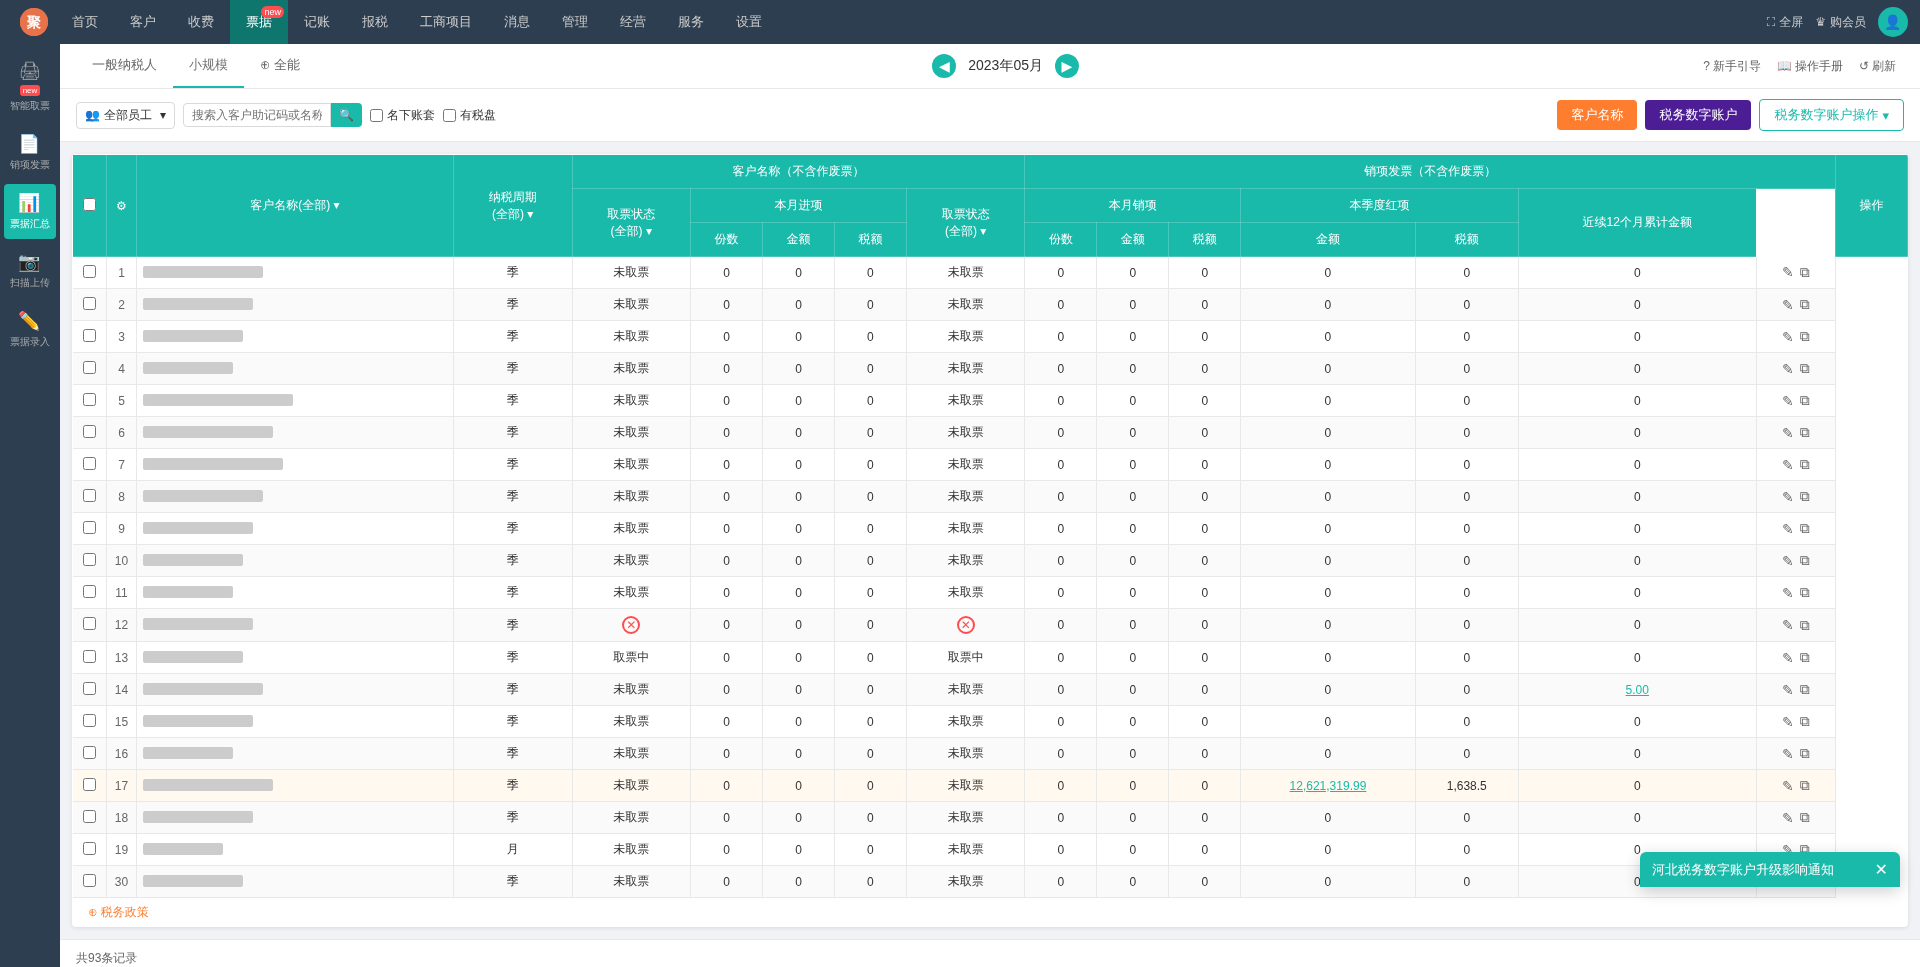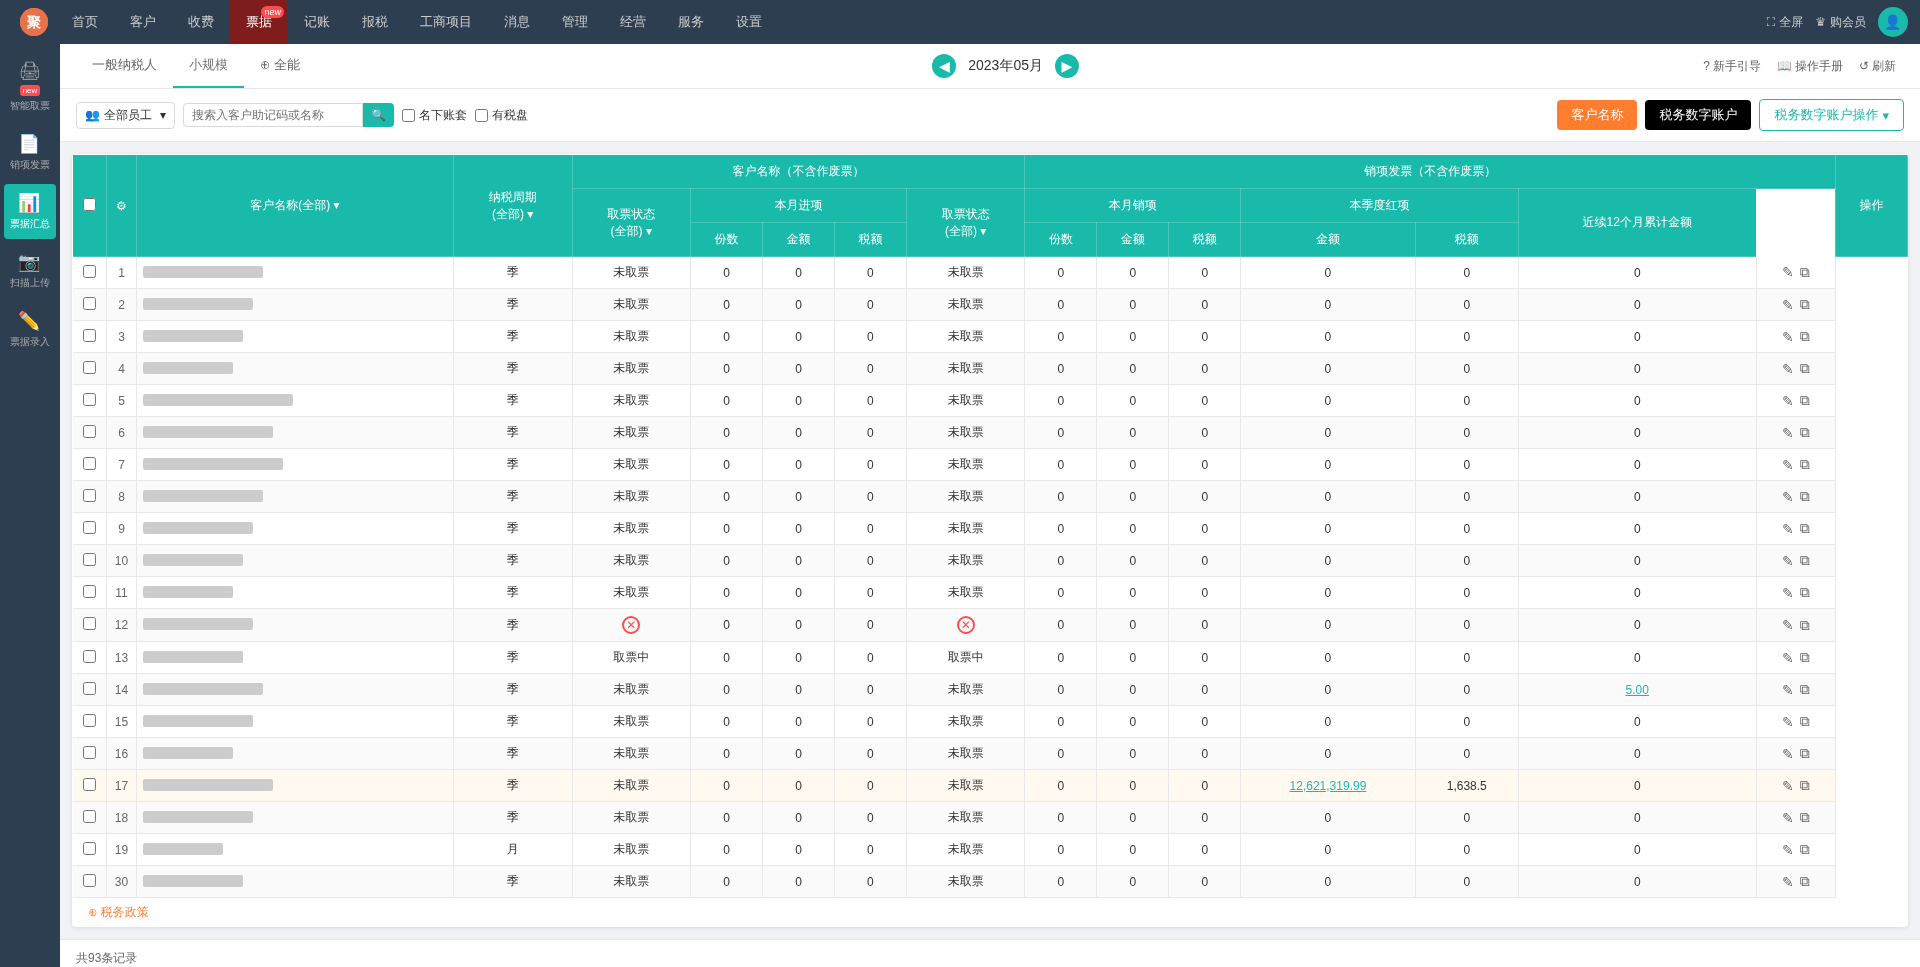--- a/index.html
+++ b/index.html
@@ -4,21 +4,21 @@
   <style>
     * { box-sizing: border-box; margin: 0; padding: 0; }
     body { font-family: "Microsoft YaHei", "PingFang SC", sans-serif; font-size: 12px; background: #f0f2f5; color: #333; width: 1920px; min-height: 967px; overflow-x: hidden; }
 
     
     .top-nav { background: #2d3e50; height: 44px; display: flex; align-items: center; padding: 0 12px; gap: 0; position: relative; }
     .top-nav .logo { width: 44px; height: 44px; display: flex; align-items: center; justify-content: center; }
     .logo-icon { width: 28px; height: 28px; background: #e8734a; border-radius: 50%; display: flex; align-items: center; justify-content: center; color: white; font-size: 14px; font-weight: bold; }
     .nav-items { display: flex; align-items: center; flex: 1; }
     .nav-item { color: #ccc; padding: 0 16px; height: 44px; display: flex; align-items: center; cursor: pointer; font-size: 13px; position: relative; white-space: nowrap; }
-    .nav-item.active { background: #7f1d1d; color: white; }
+    .nav-item.active { background: #0f766e; color: white; }
     .nav-badge { background: #ff4d4f; color: white; font-size: 9px; padding: 1px 3px; border-radius: 6px; position: absolute; top: 6px; right: 4px; }
     .nav-right { display: flex; align-items: center; gap: 12px; margin-left: auto; }
     .nav-right-btn { color: #ccc; font-size: 12px; display: flex; align-items: center; gap: 4px; cursor: pointer; }
     .avatar { width: 30px; height: 30px; border-radius: 50%; background: #1abaab; display: flex; align-items: center; justify-content: center; color: white; font-size: 14px; cursor: pointer; }
 
     
     .layout { display: flex; height: calc(967px - 44px); }
     .sidebar { width: 60px; background: #2d3e50; display: flex; flex-direction: column; align-items: center; padding-top: 8px; gap: 4px; }
     .sidebar-item { width: 52px; display: flex; flex-direction: column; align-items: center; padding: 8px 4px; cursor: pointer; border-radius: 4px; color: #aaa; gap: 3px; }
     .sidebar-item.active { background: #1abaab; color: white; }
@@ -30,27 +30,27 @@
     .main-content { flex: 1; background: #f0f2f5; overflow: auto; }
 
     
     .sub-header { background: white; padding: 0 16px; border-bottom: 1px solid #e8e8e8; display: flex; align-items: center; gap: 0; }
     .sub-tab { padding: 12px 16px; cursor: pointer; color: #666; font-size: 13px; border-bottom: 2px solid transparent; }
     .sub-tab.active { color: #737373; border-bottom: 2px solid #1abaab; font-weight: 500; }
     .period-btn { width: 24px; height: 24px; border-radius: 50%; background: #1abaab; color: white; border: none; cursor: pointer; display: flex; align-items: center; justify-content: center; font-size: 14px; }
     .period-text { font-size: 14px; font-weight: 500; color: #333; }
 
     .select-box { border: 1px solid #d9d9d9; border-radius: 4px; padding: 4px 8px; font-size: 12px; display: flex; align-items: center; gap: 4px; cursor: pointer; background: white; min-width: 80px; }
-    .input-box { border: 1px solid #d9d9d9; border-radius: 4px; padding: 4px 8px; font-size: 12px; width: 180px; outline: none; }
+    .input-box { border: 1px solid #d9d9d9; border-radius: 4px; padding: 4px 8px; font-size: 12px; width: 148px; outline: none; }
     .search-btn { background: #1abaab; border: none; color: white; padding: 4px 8px; border-radius: 0 4px 4px 0; cursor: pointer; font-size: 12px; }
     .input-group { display: flex; }
     .input-group .input-box { border-radius: 4px 0 0 4px; }
     .checkbox-label { display: flex; align-items: center; gap: 4px; cursor: pointer; font-size: 12px; }
     .btn-primary { background: #ff7d2e; border: none; color: white; padding: 6px 14px; border-radius: 4px; cursor: pointer; font-size: 13px; font-weight: 500; }
-    .btn-teal { background: #000000; border: none; color: white; padding: 6px 14px; border-radius: 4px; cursor: pointer; font-size: 13px; }
+    .btn-teal { background: #4c1d95; border: none; color: white; padding: 6px 14px; border-radius: 4px; cursor: pointer; font-size: 13px; }
     .btn-outline { background: white; border: 1px solid #1abaab; color: #1abaab; padding: 6px 14px; border-radius: 4px; cursor: pointer; font-size: 13px; display: flex; align-items: center; gap: 4px; }
     .toolbar-link { color: #666; cursor: pointer; display: flex; align-items: center; gap: 3px; }
 
     
     .table-container { padding: 0; background: white; margin: 12px; border-radius: 4px; overflow: auto; box-shadow: 0 1px 4px rgba(0,0,0,0.1); }
     table { width: 100%; border-collapse: collapse; font-size: 12px; }
     thead th { background: #1abaab; color: white; padding: 8px 6px; text-align: center; white-space: nowrap; border: 1px solid rgba(255,255,255,0.2); font-weight: 500; font-size: 12px; }
     tbody tr:nth-child(even) { background: #fafafa; }
     tbody td { padding: 7px 6px; text-align: center; border-bottom: 1px solid #e8e8e8; border-right: 1px solid #e8e8e8; white-space: nowrap; color: #333; }
     tbody td.left { text-align: left; }
@@ -823,13 +823,17 @@
       <div class="tax-policy">⊕ 税务政策</div>
     </div>
 
     <div class="table-footer">
       <span>共93条记录</span>
     </div>
   </div>
 </div>
 
 <div class="notification-popup">
+  <div class="notification-header">
+    <span>河北税务数字账户升级影响通知</span>
+    <span class="notification-close">✕</span>
+  </div>
 </div>
 
 </body></html>

